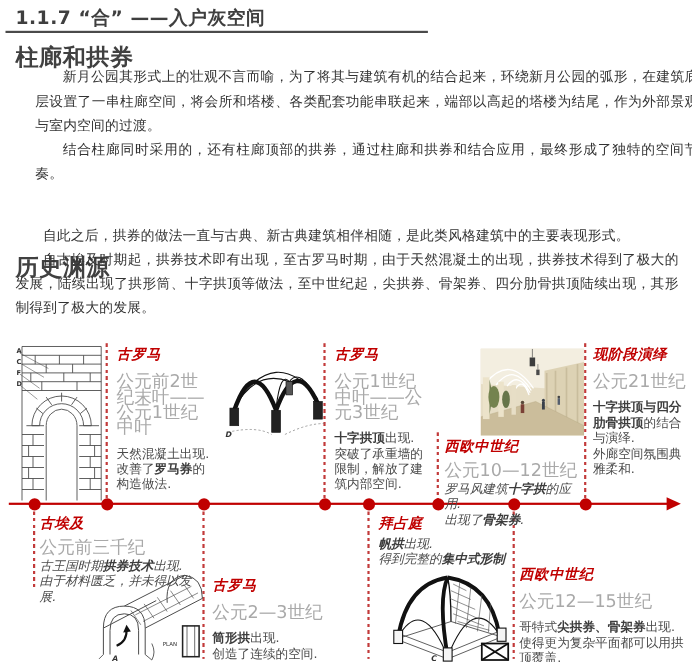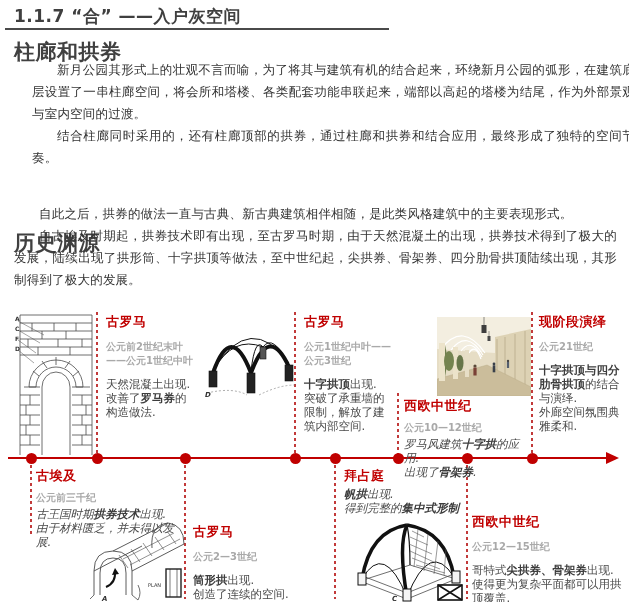--- a/index.html
+++ b/index.html
@@ -20,22 +20,22 @@
 
   
   .timeline { left:0; top:305px; width:629px; height:297px; }
   .tl-line { left:8px; top:152px; width:601px; height:2px; background:#c00000; }
   .tl-arrow { left:606px; top:147px; width:0; height:0;
     border-left:13px solid #c00000; border-top:6px solid transparent; border-bottom:6px solid transparent; }
   .tl-dot { width:11px; height:11px; border-radius:50%; background:#c00000; top:148px; }
   .dash-v { width:2px; background-image:repeating-linear-gradient(to bottom,#c23a3a 0 3px,transparent 3px 6px); }
 
   .ev { position:absolute; }
-  .ev-label { font-size:13px; font-weight:bold; color:#c00000; letter-spacing:.5px; }
-  .ev-date { margin-top:9px; font-size:10px; font-weight:bold; color:#a9a9a9; line-height:14px; }
+  .ev-label { font-size:13px; font-weight:bold; color:#c00000; letter-spacing:.5px;font-style:italic; }
+  .ev-date { margin-top:9px; font-size:16px; font-weight:normal; color:#a9a9a9; line-height:14px; }
   .ev-desc { margin-top:9px; font-size:11.5px; color:#4a4a4a; line-height:14px; }
   .ev-desc.tight { margin-top:2px;font-style:italic; }
   .ev-date.tight { margin-top:6px; }
   .b { font-weight:bold; color:#3d3d3d; }
 
   .illus { position:absolute; }
   .illus svg { display:block; }
   .photo { left:437px; top:12px; width:94px; height:79px; overflow:hidden; background:#e3dac2; }
 </style>
 </head>

